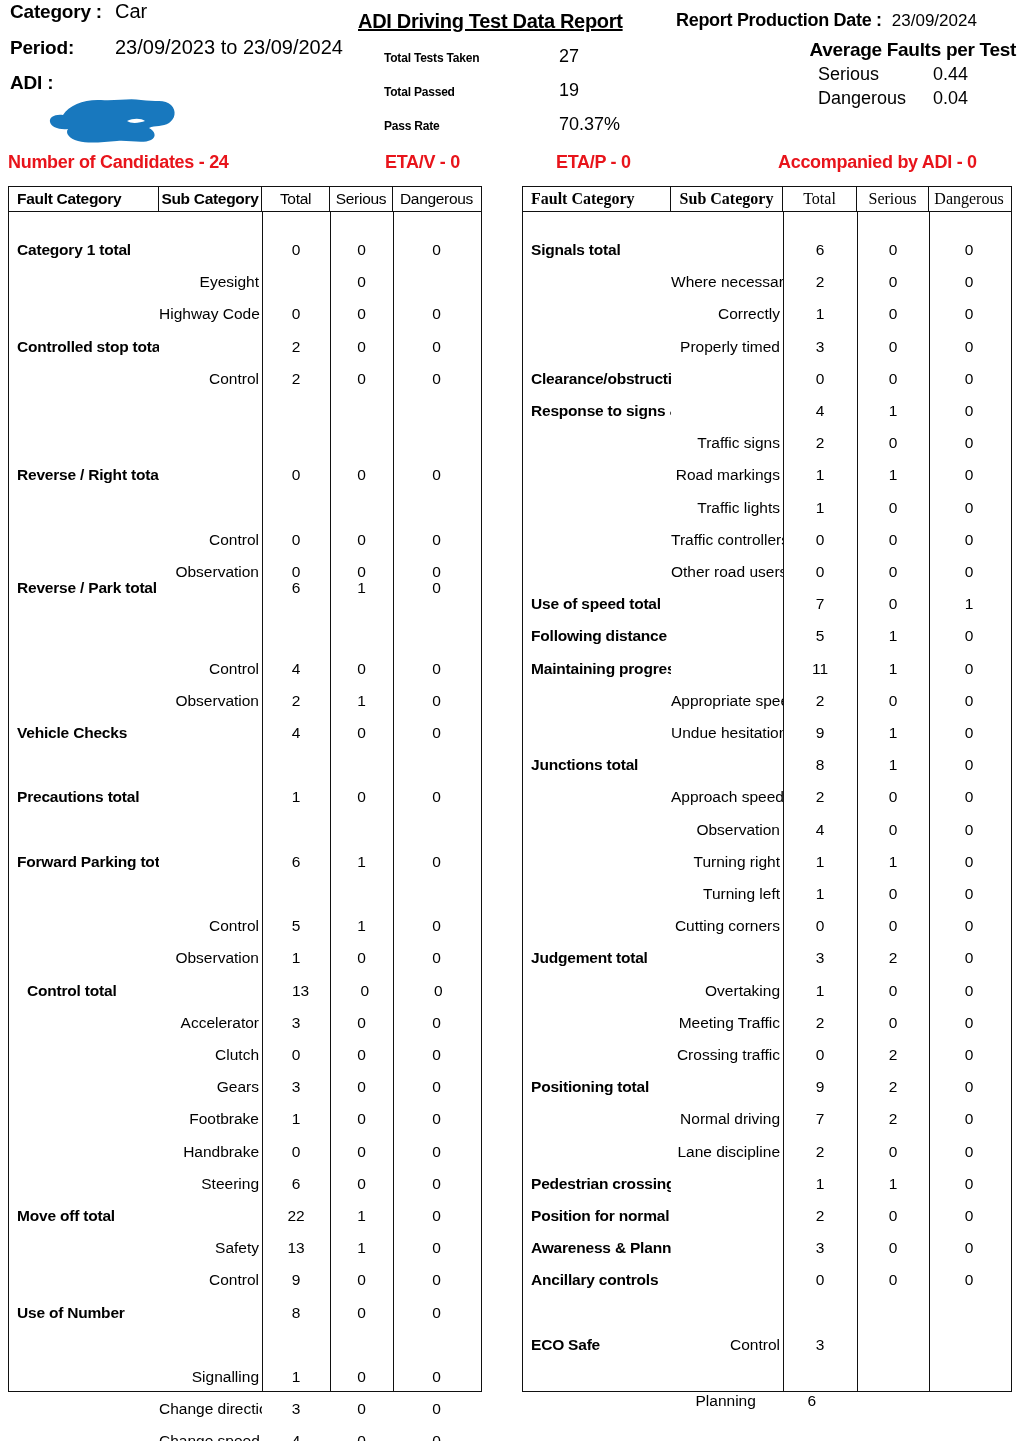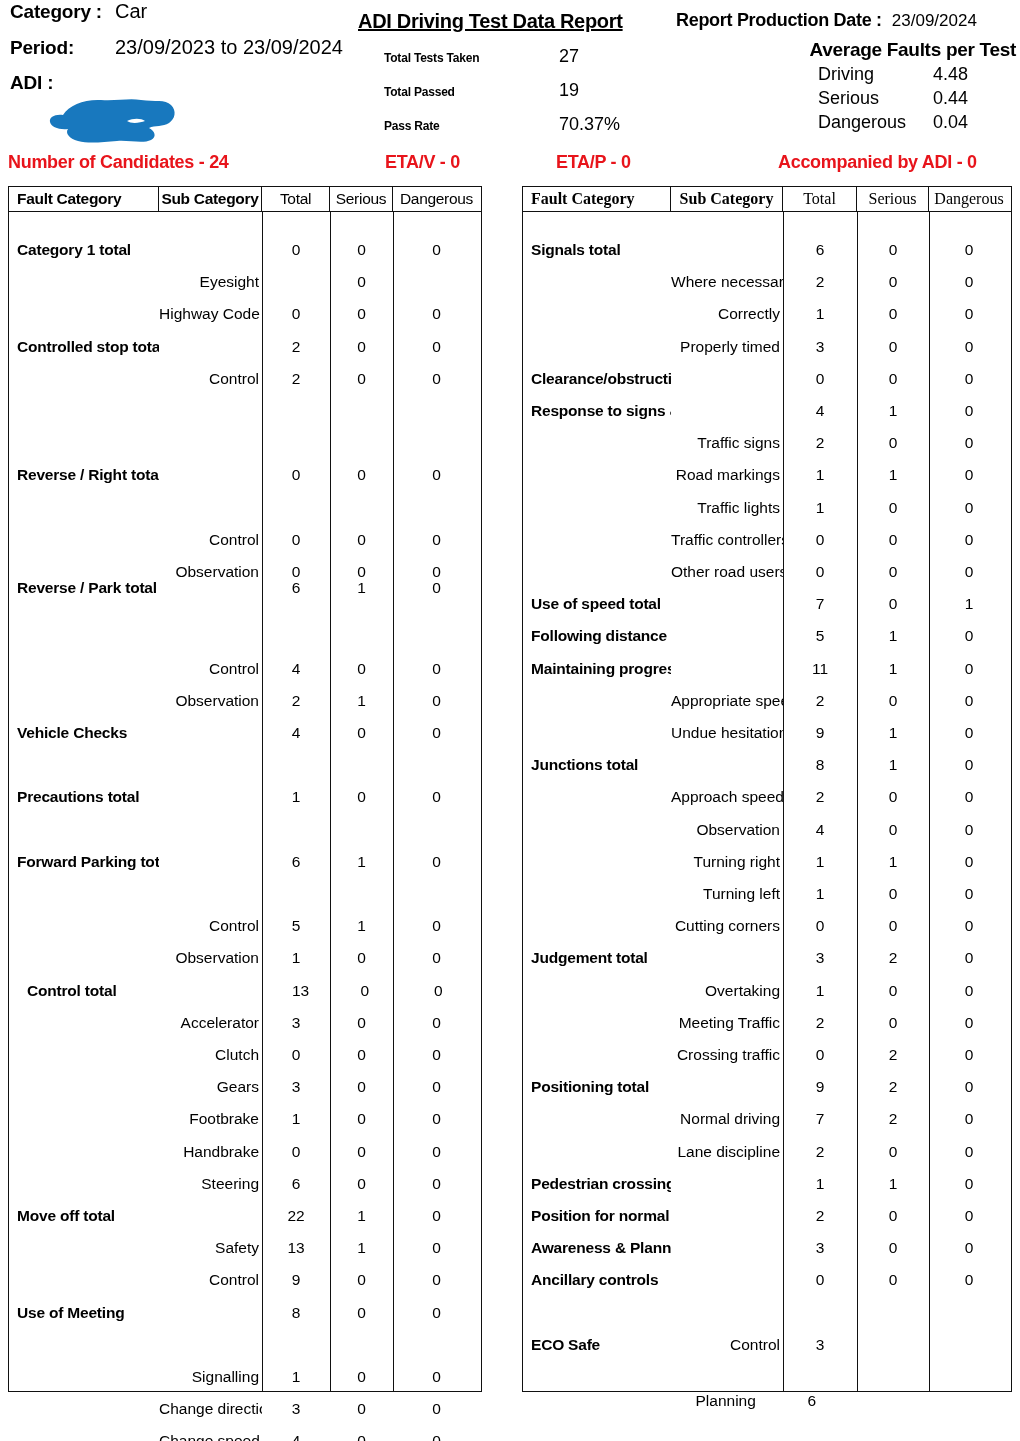--- a/index.html
+++ b/index.html
@@ -239,24 +239,20 @@
   </div>
 </div>
 
 <div class="hdr" id="header-right">
   <div id="prod-date-row">
     <span id="prod-date-label">Report Production Date :</span>
     <span id="prod-date-value">23/09/2024</span>
   </div>
   <div id="avg-title">Average Faults per Test</div>
   <div class="avg-row">
-    <span class="avg-name">Driving</span>
-    <span class="avg-val">4.48</span>
-  </div>
-  <div class="avg-row">
     <span class="avg-name">Serious</span>
     <span class="avg-val">0.44</span>
   </div>
   <div class="avg-row">
     <span class="avg-name">Dangerous</span>
     <span class="avg-val">0.04</span>
   </div>
 </div>
 
 <div id="red-row">
@@ -503,21 +499,21 @@
         <div class="c-num c-dan">0</div>
       </div>
       <div class="trow" style="top: 1052.4px;">
         <div class="c-cat"></div>
         <div class="c-sub">Control</div>
         <div class="c-num c-tot">9</div>
         <div class="c-num c-ser">0</div>
         <div class="c-num c-dan">0</div>
       </div>
       <div class="trow" style="top: 1084.6px;">
-        <div class="c-cat">Use of Meeting</div>
+        <div class="c-cat">Use of Number</div>
         <div class="c-sub"></div>
         <div class="c-num c-tot">8</div>
         <div class="c-num c-ser">0</div>
         <div class="c-num c-dan">0</div>
       </div>
       <div class="trow" style="top: 1116.8px;">
         <div class="c-cat"></div>
         <div class="c-sub"></div>
         <div class="c-num c-tot"></div>
         <div class="c-num c-ser"></div>

